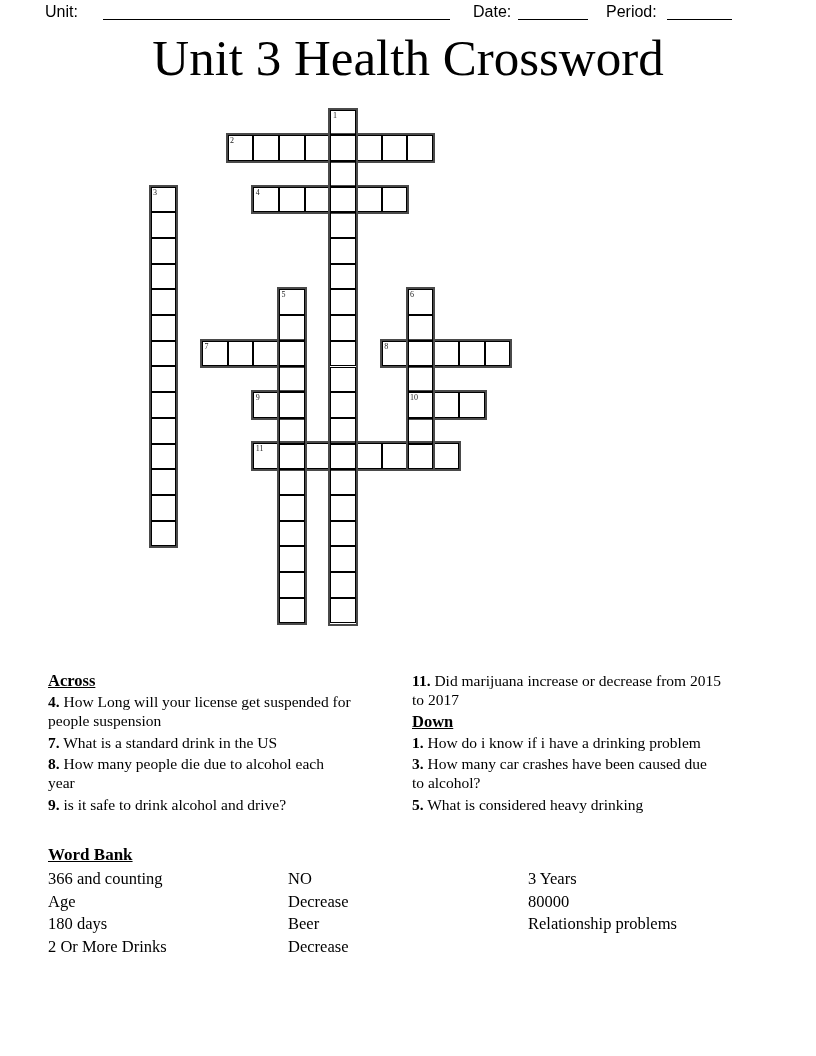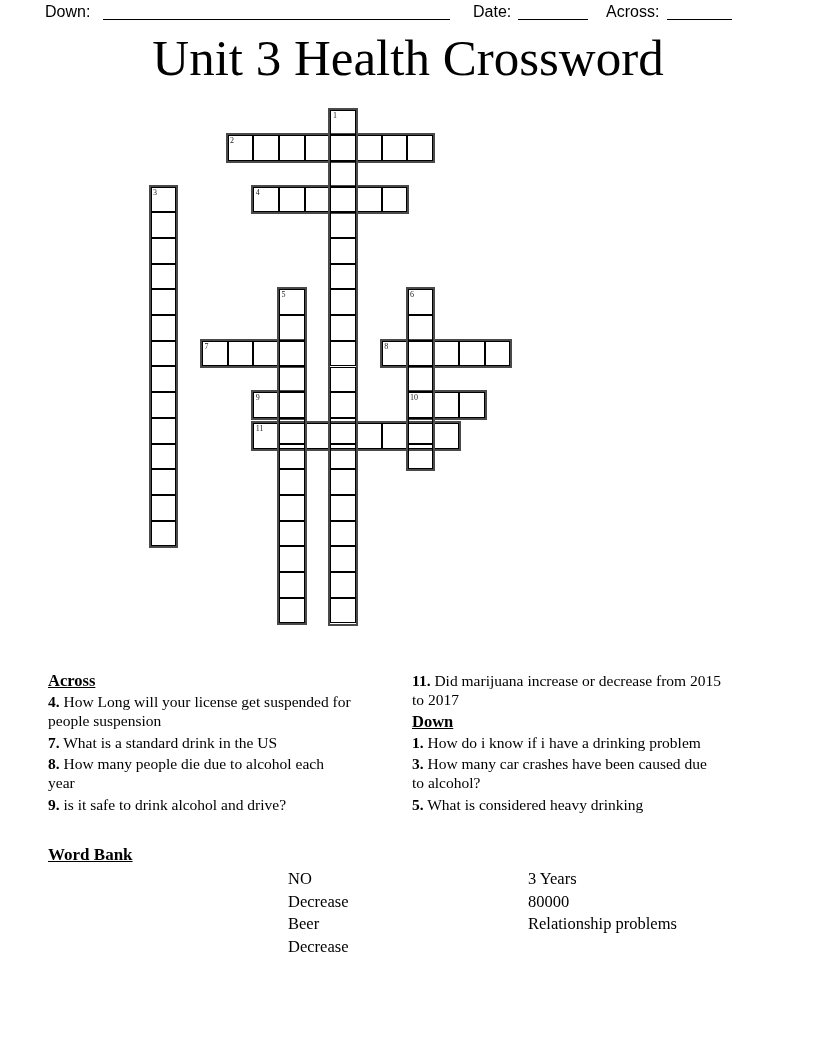--- a/index.html
+++ b/index.html
@@ -66,25 +66,25 @@
   .wb-col-1{left:48px;}
   .wb-col-2{left:288px;}
   .wb-col-3{left:528px;}
   .wb-item{font-size:16.5px;line-height:22.7px;white-space:nowrap;}
 </style>
 </head>
 <body>
 
 <div class="page">
 
-  <span class="hdr-label" style="left:45px">Down:</span>
+  <span class="hdr-label" style="left:45px">Unit:</span>
   <span class="blank-line" style="left:103px;top:19px;width:347px"></span>
   <span class="hdr-label" style="left:473px">Date:</span>
   <span class="blank-line" style="left:518px;top:19px;width:70px"></span>
-  <span class="hdr-label" style="left:606px">Across:</span>
+  <span class="hdr-label" style="left:606px">Period:</span>
   <span class="blank-line" style="left:667px;top:19px;width:65px"></span>
 
   <div class="title">Unit 3 Health Crossword</div>
 
   <div class="grid" id="grid">
       <div class="word" style="left: 225.6px; top: 133.2px; width: 205.6px; height: 25.7px;">
         <div class="cell" style="left: 0px; top: 0px;">
           <span class="cellnum">2</span>
         </div>
         <div class="cell" style="left: 25.7px; top: 0px;"></div>
@@ -128,21 +128,21 @@
         </div>
         <div class="cell" style="left: 25.7px; top: 0px;"></div>
       </div>
       <div class="word" style="left: 405.5px; top: 390.2px; width: 77.1px; height: 25.7px;">
         <div class="cell" style="left: 0px; top: 0px;">
           <span class="cellnum">10</span>
         </div>
         <div class="cell" style="left: 25.7px; top: 0px;"></div>
         <div class="cell" style="left: 51.4px; top: 0px;"></div>
       </div>
-      <div class="word" style="left: 251.3px; top: 421px; width: 205.6px; height: 25.7px;">
+      <div class="word" style="left: 251.3px; top: 441px; width: 205.6px; height: 25.7px;">
         <div class="cell" style="left: 0px; top: 0px;">
           <span class="cellnum">11</span>
         </div>
         <div class="cell" style="left: 25.7px; top: 0px;"></div>
         <div class="cell" style="left: 51.4px; top: 0px;"></div>
         <div class="cell" style="left: 77.1px; top: 0px;"></div>
         <div class="cell" style="left: 102.8px; top: 0px;"></div>
         <div class="cell" style="left: 128.5px; top: 0px;"></div>
         <div class="cell" style="left: 154.2px; top: 0px;"></div>
         <div class="cell" style="left: 179.9px; top: 0px;"></div>
@@ -232,20 +232,26 @@
     <p class="clue"><b class="clue-num">11.</b> <span class="clue-text">Did marijuana increase or decrease from 2015
 to 2017</span></p>
       <h2 class="section-heading" id="down-heading">Down</h2>
   <p class="clue"><b class="clue-num">1.</b> <span class="clue-text">How do i know if i have a drinking problem</span></p>
       <p class="clue"><b class="clue-num">3.</b> <span class="clue-text">How many car crashes have been caused due
 to alcohol?</span></p>
       <p class="clue"><b class="clue-num">5.</b> <span class="clue-text">What is considered heavy drinking</span></p>
     </div>
 
   <div class="wb-heading">Word Bank</div>
+  <div class="wb-col wb-col-1" id="wb-col-0">
+      <div class="wb-item">366 and counting</div>
+      <div class="wb-item">Age</div>
+      <div class="wb-item">180 days</div>
+      <div class="wb-item">2 Or More Drinks</div>
+    </div>
   <div class="wb-col wb-col-2" id="wb-col-1">
       <div class="wb-item">NO</div>
       <div class="wb-item">Decrease</div>
       <div class="wb-item">Beer</div>
       <div class="wb-item">Decrease</div>
     </div>
   <div class="wb-col wb-col-3" id="wb-col-2">
       <div class="wb-item">3 Years</div>
       <div class="wb-item">80000</div>
       <div class="wb-item">Relationship problems</div>

